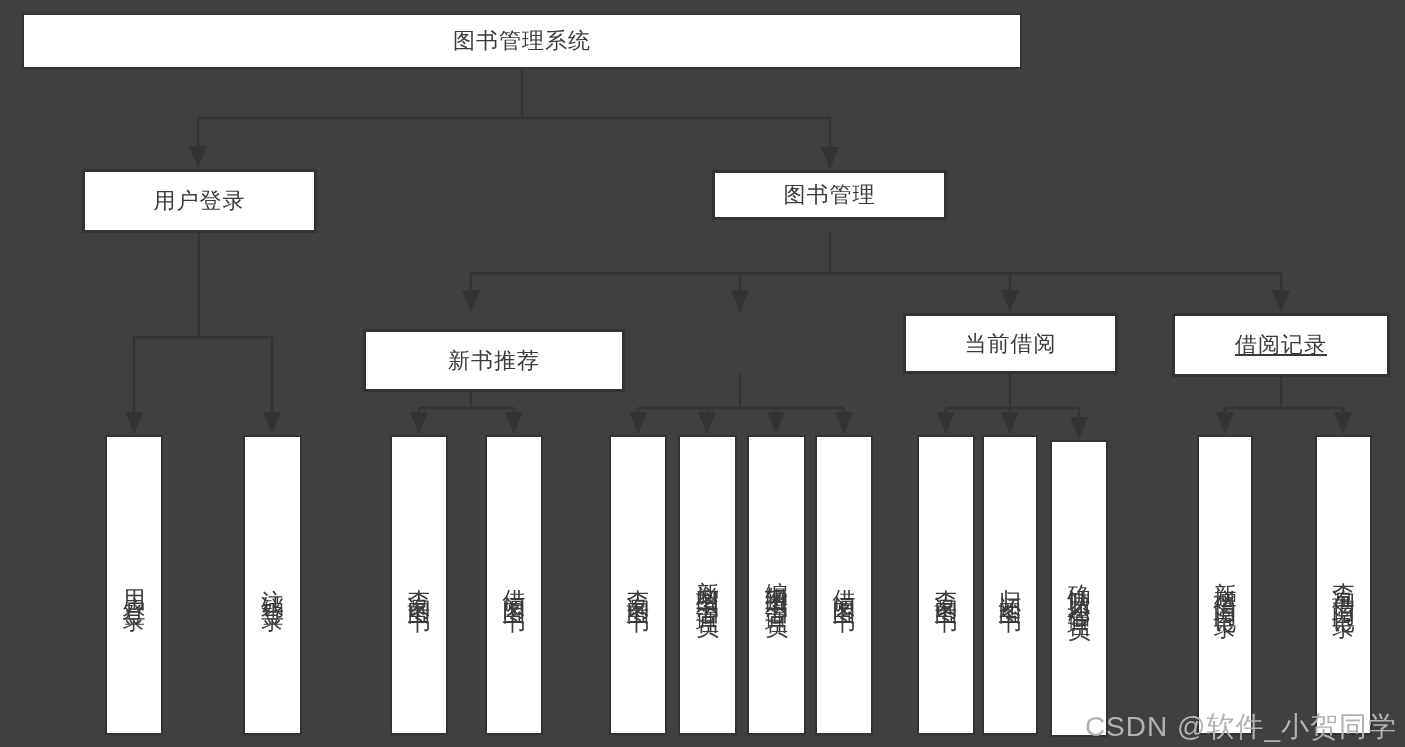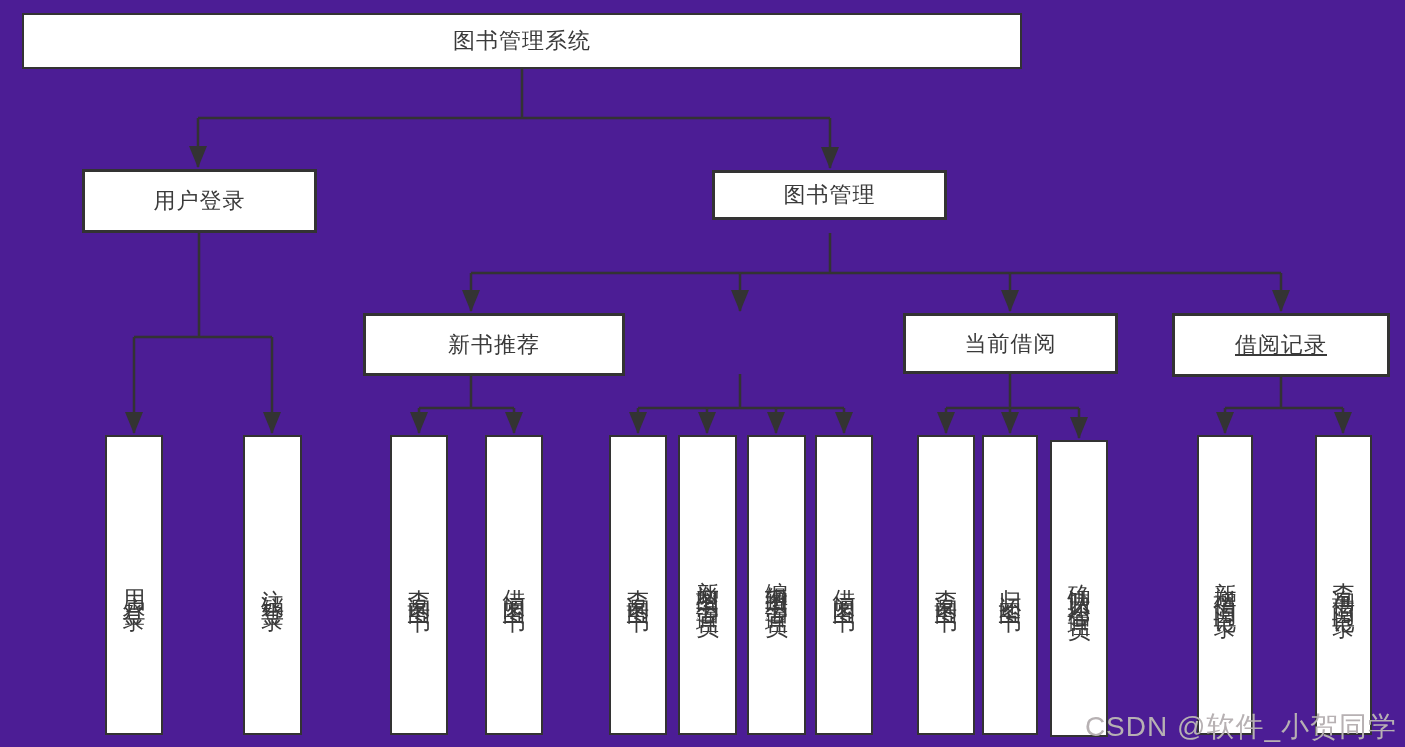--- a/index.html
+++ b/index.html
@@ -1,20 +1,20 @@
 <!DOCTYPE html>
 <html><head>
 <meta charset="utf-8">
 <style>
   html, body { margin: 0; padding: 0; background: #ffffff; }
   #stage {
     position: relative;
     width: 1405px;
     height: 747px;
-    background: #4c1d95;
+    background: #404040;
     font-family: "Liberation Sans", "DejaVu Sans", sans-serif;
     overflow: hidden;
   }
   #connectors {
     position: absolute;
     left: 0; top: 0;
     width: 1405px; height: 747px;
     pointer-events: none;
   }
   .node {
@@ -101,21 +101,21 @@
       <line x1="1225" y1="408" x2="1225" y2="433" marker-end="url(#arrow)"></line>
       <line x1="1343" y1="408" x2="1343" y2="433" marker-end="url(#arrow)"></line>
     </g>
   </svg>
 
   <div class="node root" style="left:22px; top:13px; width:1000px; height:56px;">图书管理系统</div>
 
   <div class="node" style="left:82px; top:169px; width:235px; height:64px;">用户登录</div>
   <div class="node" style="left:712px; top:170px; width:235px; height:50px;">图书管理</div>
 
-  <div class="node" style="left:363px; top:313px; width:262px; height:63px;">新书推荐</div>
+  <div class="node" style="left:363px; top:329px; width:262px; height:63px;">新书推荐</div>
   <div class="node" style="left:903px; top:313px; width:215px; height:61px;">当前借阅</div>
   <div class="node" style="left:1172px; top:313px; width:218px; height:64px;text-decoration:underline;">借阅记录</div>
 
   <div class="vnode" style="left:105px; top:435px; width:58px; height:300px;">
     <span class="vtext">用户登录</span>
   </div>
   <div class="vnode" style="left:243px; top:435px; width:59px; height:300px;">
     <span class="vtext">注销登录</span>
   </div>
 

